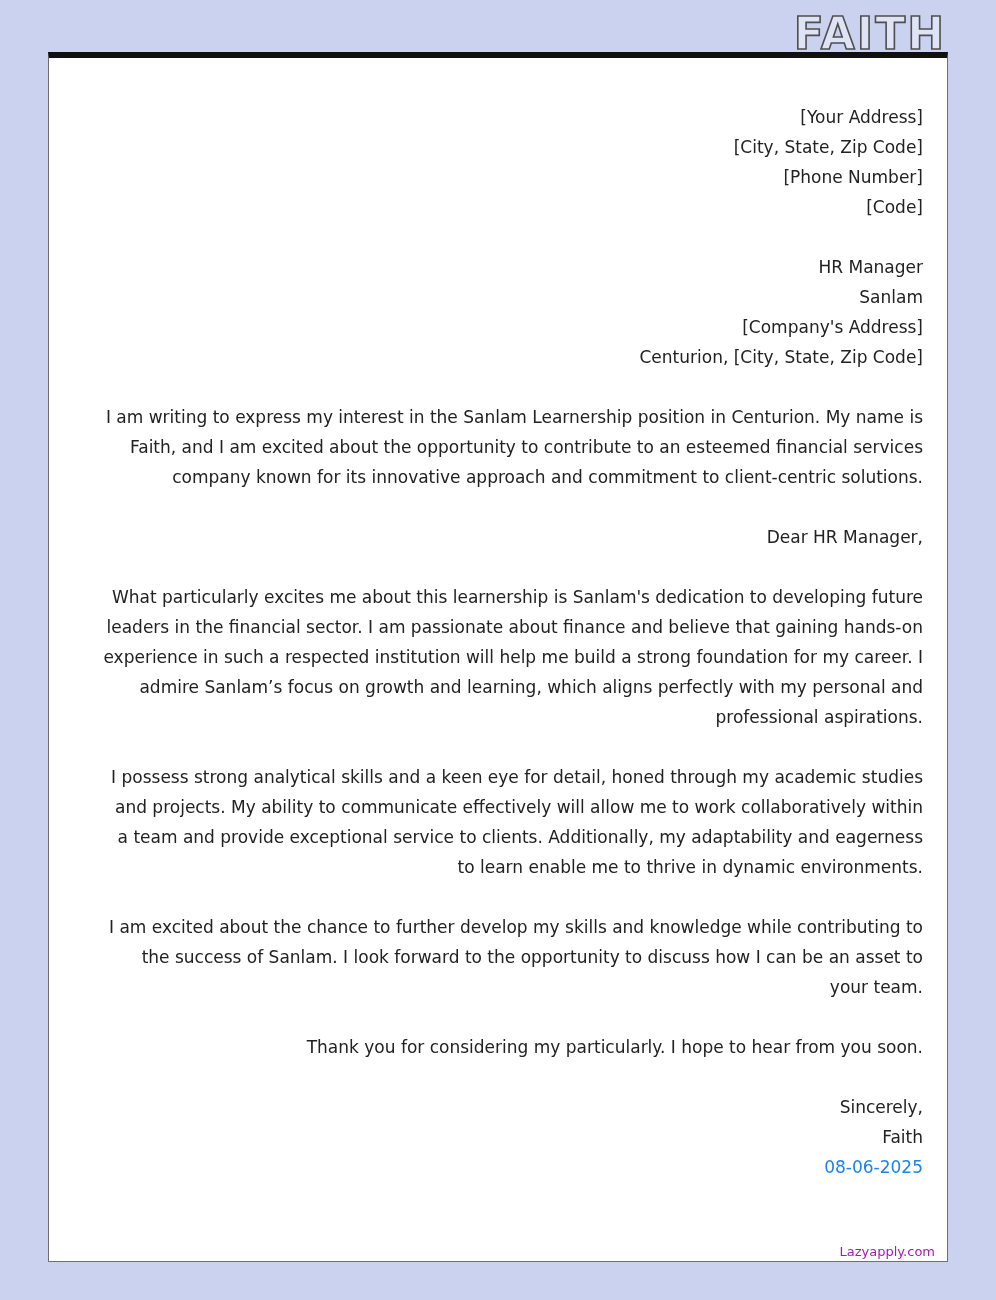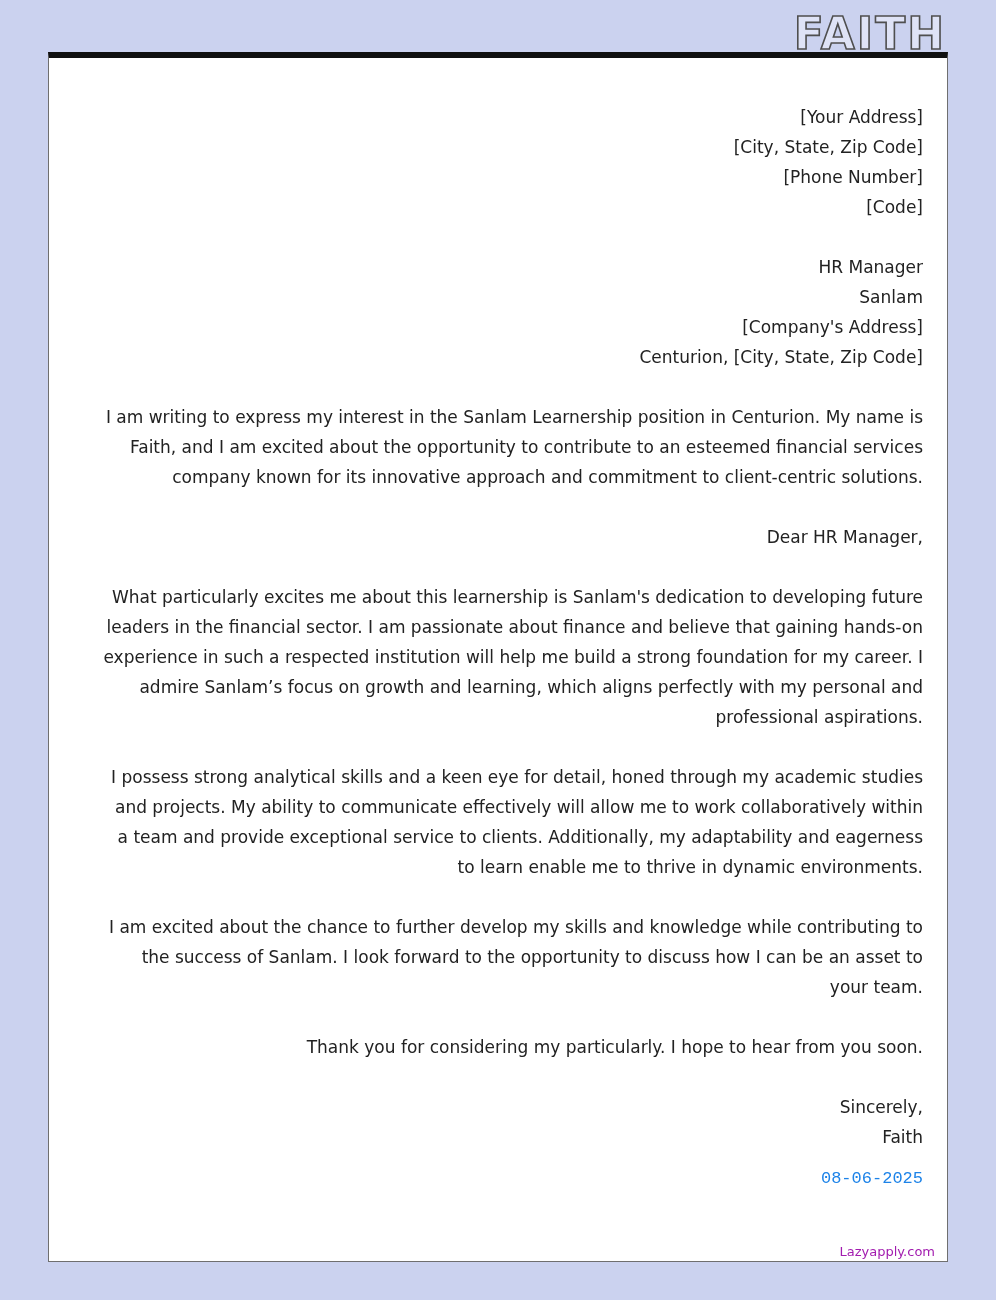--- a/index.html
+++ b/index.html
@@ -37,26 +37,25 @@
     padding: 44px 24px 0 52px;
     font-size: 17px;
     line-height: 30px;
     color: #222222;
   }
   .block { margin: 0 0 30px 0; }
   .letter-body p { margin: 0 0 30px 0; }
   .closing-block { margin: 0; }
   .date-link {
     display: inline-block;
-    margin-top: 12px;
+    margin-top: 0;
     color: #1d83e8;
     text-decoration: none;
     font-size: 17px;
     cursor: pointer;
-    font-family: Liberation Mono, monospace;
   }
   .watermark {
     position: absolute;
     right: 12px;
     bottom: 2px;
     font-size: 13px;
     color: #a21caf;
     cursor: pointer;
   }
 </style>

